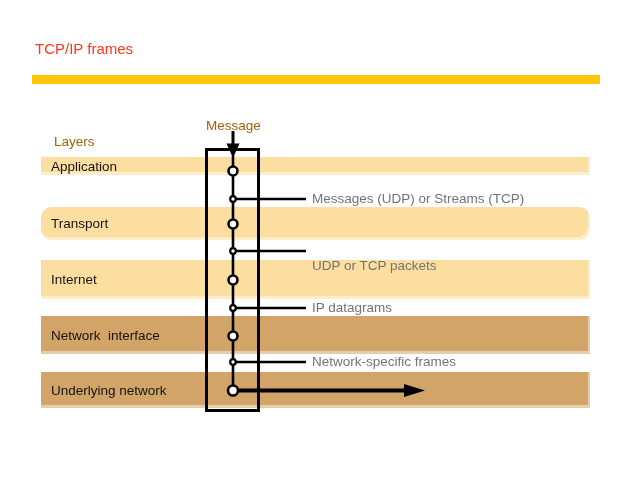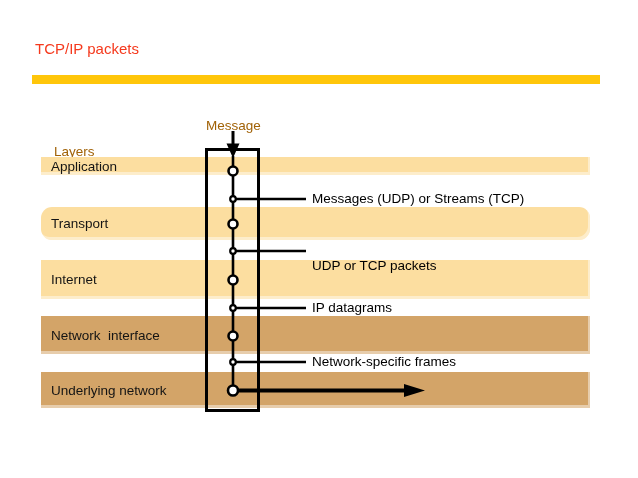--- a/index.html
+++ b/index.html
@@ -18,59 +18,59 @@
   }
   .gold-bar{
     position:absolute;left:32px;top:75px;
     width:568px;height:9px;
     background:var(--gold-bar,#ffc60a);
   }
   .caption{
     position:absolute;
     font-size:13.5px;line-height:16px;color:#a16207;
   }
-  .layers-caption{left:54px;top:144px;}
+  .layers-caption{left:54px;top:134px;}
   .message-caption{left:206px;top:118px;}
   .band{
     position:absolute;left:41px;width:549px;
     display:flex;align-items:center;
     box-shadow:inset -2px -3px 0 rgba(255,255,255,.45);
   }
   .band .band-label{
     padding-left:10px;
     font-size:13.5px;color:#141414;
     white-space:pre;
   }
   .band.light{background:var(--layer-light,#fcdea0);}
   .band.dark{background:var(--layer-dark,#d3a468);}
   .band.b1{top:157px;height:18px;}
   .band.b2{top:207px;height:33px;border-radius:11px;}
   .band.b3{top:260px;height:39px;}
   .band.b4{top:316px;height:38px;}
   .band.b5{top:372px;height:36px;}
   .annot{
     position:absolute;left:312px;
-    font-size:13.5px;line-height:16px;color:#000000;
+    font-size:13.5px;line-height:16px;color:#737373;
     white-space:nowrap;
   }
   .annot.a1{top:191px;}
   .annot.a2{top:240px;margin-top:18px;}
   .annot.a3{top:300px;}
   .annot.a4{top:354px;}
   svg.overlay{
     position:absolute;left:0;top:0;
     pointer-events:none;
   }
 </style>
 </head>
 <body>
 
 <div class="slide">
 
-  <div class="slide-title">TCP/IP packets</div>
+  <div class="slide-title">TCP/IP frames</div>
   <div class="gold-bar"></div>
 
   <div class="caption layers-caption">Layers</div>
   <div class="caption message-caption">Message</div>
 
   <div class="band light b1">
     <span class="band-label">Application</span>
   </div>
   <div class="band light b2">
     <span class="band-label">Transport</span>

